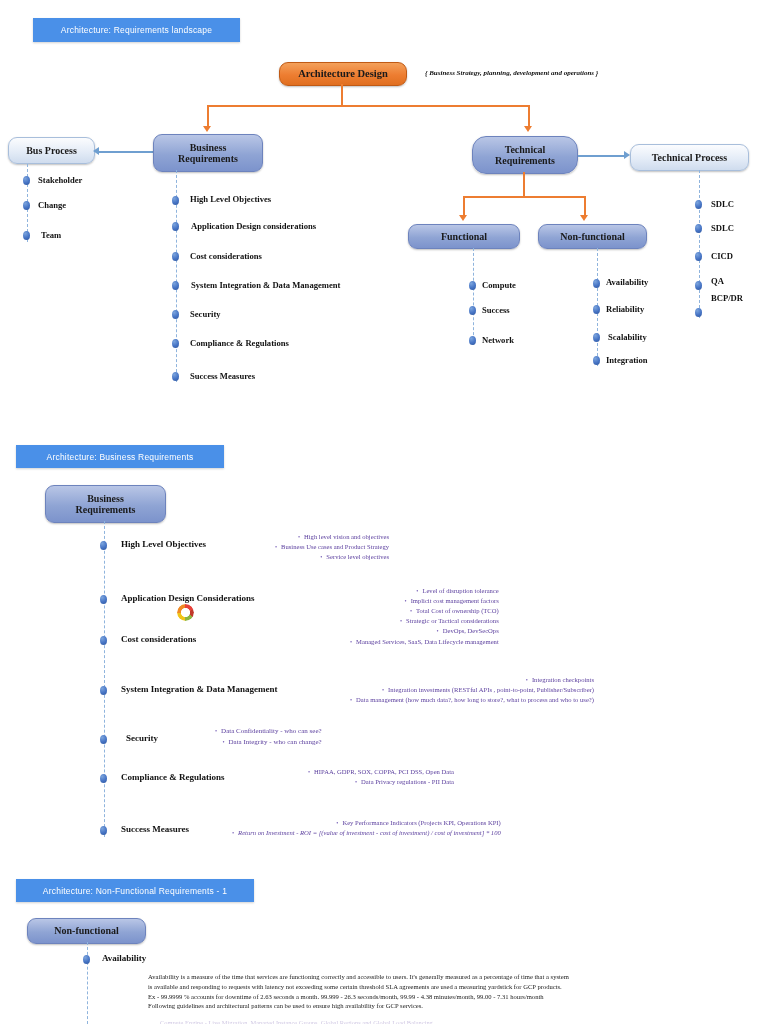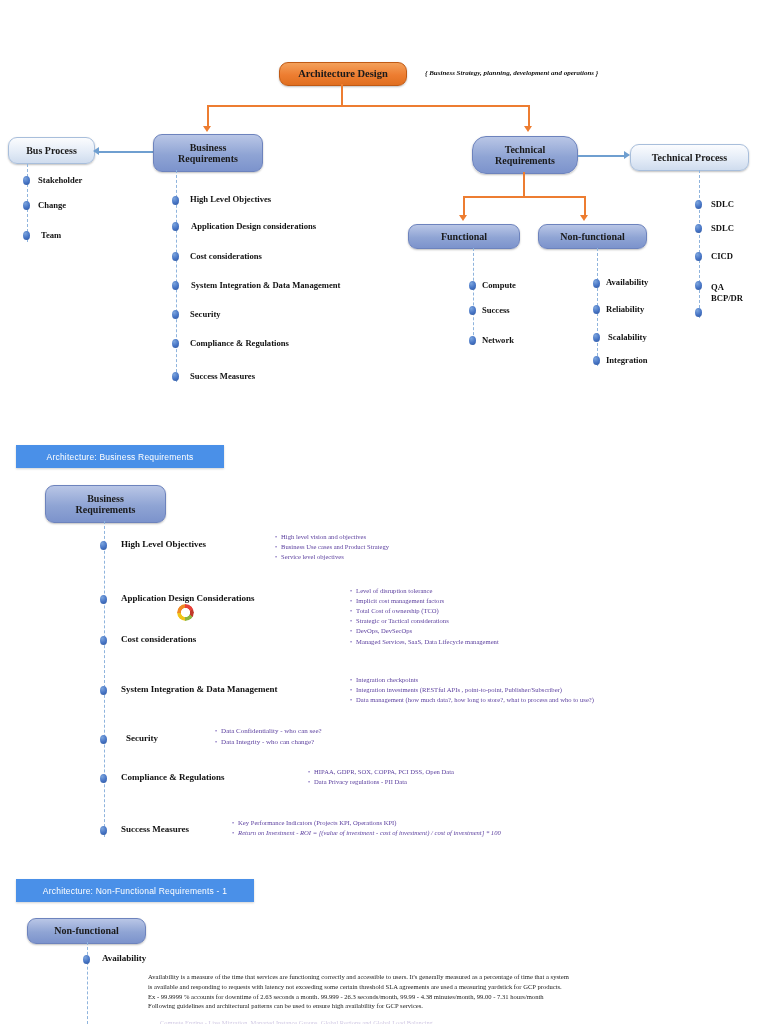--- a/index.html
+++ b/index.html
@@ -72,21 +72,21 @@
     background:radial-gradient(circle at 32% 28%,#7ba4dd 0%,#4573c4 55%,#32589c 100%);
   }
   .blabel{
     position:absolute;font-weight:bold;font-size:8.6px;color:#111;
     font-family:"Liberation Serif", serif;white-space:nowrap;
   }
 
   
   .plist{position:absolute;color:#5b3f9e;font-size:6.6px;line-height:1.52;
          font-family:"Liberation Serif", serif;}
-  .plist .li{white-space:nowrap;}
+  .plist .li{white-space:nowrap;text-align:right;}
   .plist .li::before{content:"\2022";color:#7a63b8;margin-right:4px;font-size:6px;}
 
   .note{
     position:absolute;font-style:italic;font-weight:bold;font-size:7px;color:#111;
     font-family:"Liberation Serif", serif;white-space:nowrap;
   }
 
   
   .para{
     position:absolute;font-size:6.6px;line-height:1.48;color:#1a1a1a;
@@ -100,20 +100,21 @@
             mask:radial-gradient(circle,transparent 0 4.2px,#000 5px 100%);
   }
   .cutline{position:absolute;font-size:6.4px;color:#5b3f9e;opacity:.30;
     font-family:"Liberation Serif", serif;white-space:nowrap;overflow:hidden;height:5px;}
 </style>
 </head>
 <body>
 
 <div class="page">
 
+  <div class="banner" style="left:33px;top:18px;width:207px;height:24px;">Architecture: Requirements landscape</div>
 
   <div class="node orange" style="left:279px;top:62px;width:126px;height:22px;">Architecture Design</div>
   <div class="note" style="left:425px;top:69px;">{ Business Strategy, planning, development and operations }</div>
 
   <div class="ln v-or" style="left:341px;top:84px;height:22px;"></div>
 
   <div class="ln h-or" style="left:207px;top:105px;width:322px;"></div>
 
   <div class="ln v-or" style="left:207px;top:105px;height:22px;"></div>
   <div class="arrow-dn" style="left:203px;top:126px;"></div>
@@ -195,21 +196,21 @@
   <div class="bdot" style="left:593px;top:356px;"></div>
   <div class="blabel" style="left:606px;top:355px;">Integration</div>
 
   <div class="bdot" style="left:695px;top:200px;"></div>
   <div class="blabel" style="left:711px;top:199px;">SDLC</div>
   <div class="bdot" style="left:695px;top:224px;"></div>
   <div class="blabel" style="left:711px;top:223px;">SDLC</div>
   <div class="bdot" style="left:695px;top:252px;"></div>
   <div class="blabel" style="left:711px;top:251px;">CICD</div>
   <div class="bdot" style="left:695px;top:281px;"></div>
-  <div class="blabel" style="left:711px;top:282px;">QA</div>
+  <div class="blabel" style="left:711px;top:276px;">QA</div>
   <div class="bdot" style="left:695px;top:308px;"></div>
   <div class="blabel" style="left:711px;top:293px;">BCP/DR</div>
 
   <div class="banner" style="left:16px;top:445px;width:208px;height:23px;">Architecture: Business Requirements</div>
 
   <div class="node blue-dark" style="left:45px;top:485px;width:119px;height:36px;flex-direction:column;">
     <span>Business</span>
     <span>Requirements</span>
   </div>
   <div class="dashline" style="left:104px;top:521px;height:316px;"></div>

